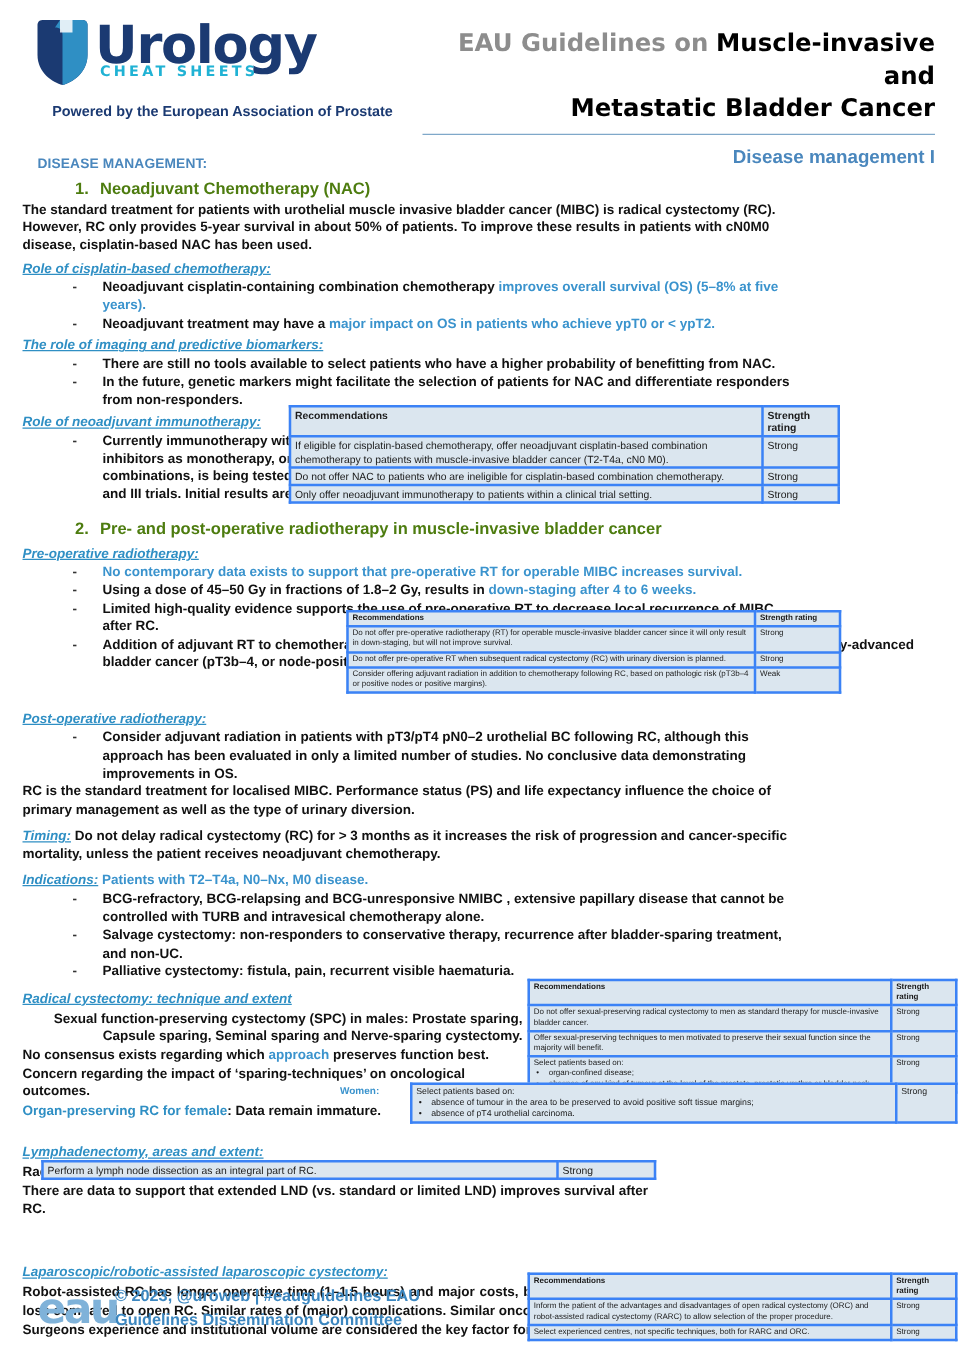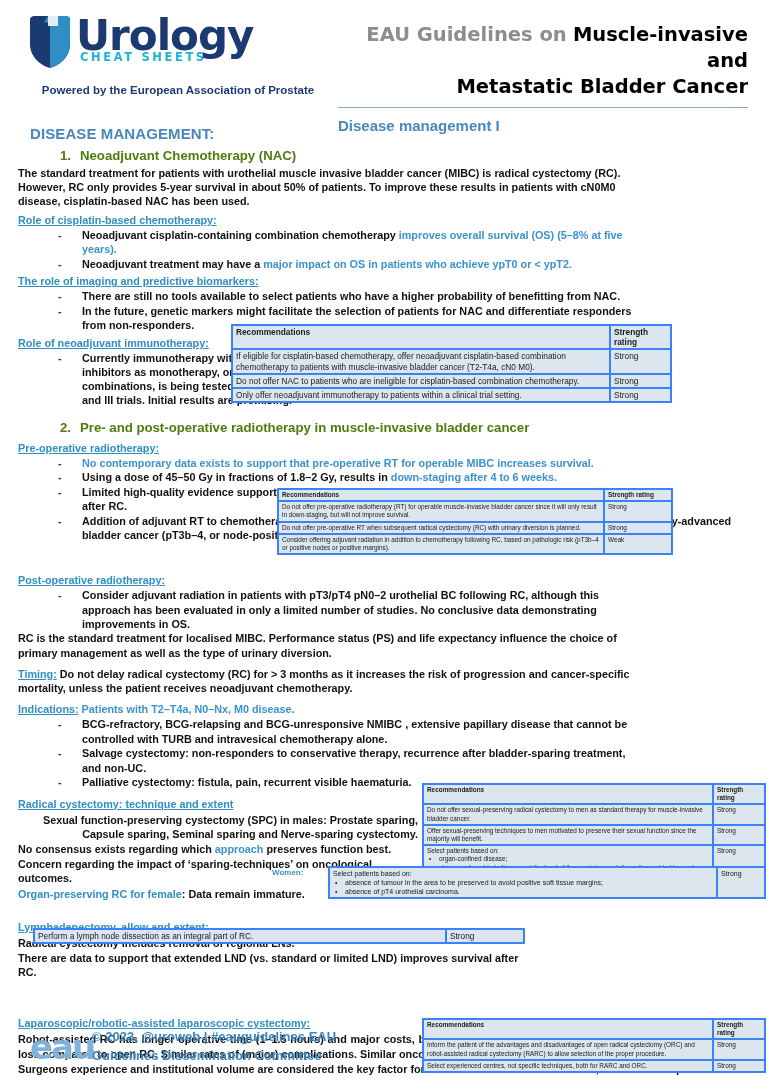--- a/index.html
+++ b/index.html
@@ -22,29 +22,29 @@
   .logo-word{font-size:42px;font-weight:bold;color:#1b3a72;letter-spacing:-1px;line-height:40px;font-family:"DejaVu Sans",sans-serif;}
   .logo-sub{position:absolute;left:4px;top:36px;font-size:11.5px;letter-spacing:2.6px;font-weight:bold;color:#20b2d4;font-family:"DejaVu Sans",sans-serif;}
   .powered{margin-top:14px;font-size:11.5px;font-weight:bold;color:#1b3a72;text-align:center;width:300px;}
 
   .title-block{position:absolute;left:338px;top:22px;width:410px;text-align:right;}
   .title-line1{font-size:19.5px;line-height:26px;font-family:"DejaVu Sans",sans-serif;}
   .t-grey{color:#8d8d8d;font-weight:bold;}
   .t-black{color:#000000;font-weight:bold;}
   .title-line2{font-size:19.5px;line-height:26px;color:#000000;font-weight:bold;font-family:"DejaVu Sans",sans-serif;}
   .title-rule{margin-top:7px;border-top:1.6px solid #7fa8c9;width:410px;}
-  .subtitle{margin-top:9px;font-size:15px;font-weight:bold;color:#4a87bd;text-align:left;}
+  .subtitle{margin-top:9px;font-size:15px;font-weight:bold;color:#4a87bd;text-align:right;}
 
   
   .content{position:relative;padding:0 14px 0 16px;}
-  .sec-head{color:#4a87bd;font-weight:bold;font-size:15px;margin:5px 0 5px 14px;letter-spacing:0.1px;}
+  .sec-head{color:#4a87bd;font-weight:bold;font-size:11px;margin:5px 0 5px 14px;letter-spacing:0.1px;}
   .num-head{color:#4d7c0f;font-weight:bold;font-size:13.2px;margin:6px 0 3px 44px;}
   .num-head .n{display:inline-block;width:20px;}
   p.body{font-size:10.8px;line-height:14.2px;margin:0 0 1px 0;font-weight:bold;color:#111;}
-  .ulink{color:#2f8fc4;font-weight:bold;font-size:10.8px;text-decoration:underline;display:inline-block;margin-top:2px;}
+  .ulink{color:#2f8fc4;font-weight:bold;font-size:10.8px;text-decoration:underline;display:inline-block;margin-top:2px;font-style:italic;}
   .blue{color:#3a93cd;}
   .tealtxt{color:#2f8fc4;font-weight:bold;text-align:right;}
   ul.dash{list-style:none;margin:0 0 0 34px;padding:0;}
   ul.dash li{position:relative;padding-left:32px;font-size:10.8px;line-height:14.2px;font-weight:bold;margin-bottom:0.5px;}
   ul.dash li:before{content:"-";position:absolute;left:8px;color:#333;}
 
   
   table.rec{border-collapse:collapse;background:#dbe6ef;font-weight:normal;}
   table.rec td,table.rec th{border:2px solid #3b82f6;padding:1px 3px;vertical-align:top;text-align:left;color:#1a1a1a;}
   table.rec th{font-weight:bold;}
@@ -148,21 +148,21 @@
 
     <div style="margin-left:2px;margin-top:4px;width:400px;">
       <span class="ulink">Radical cystectomy: technique and extent</span>
       <p class="body tealtxt" style="margin-top:1px;">Sexual function-preserving cystectomy (SPC) in males: Prostate sparing, Capsule sparing, Seminal sparing  and Nerve-sparing cystectomy.</p>
       <p class="body"><span>No consensus exists regarding which </span><span class="blue">approach</span><span> preserves function best.</span></p>
       <p class="body">Concern regarding the impact of ‘sparing-techniques’ on oncological outcomes.</p>
       <p class="body"><span class="tealtxt">Organ-preserving RC for female</span><span>: Data remain immature.</span></p>
     </div>
 
     <div style="margin-left:2px;margin-top:16px;width:520px;">
-      <span class="ulink">Lymphadenectomy, allow and extent:</span>
+      <span class="ulink">Lymphadenectomy, areas and extent:</span>
       <p class="body" style="margin-top:1px;">Radical cystectomy includes removal of regional LNs.</p>
       <p class="body">There are data to support that extended LND (vs. standard or limited LND) improves survival after RC.</p>
     </div>
 
     <div style="margin-left:2px;margin-top:34px;">
       <span class="ulink">Laparoscopic/robotic-assisted laparoscopic cystectomy:</span>
       <p class="body" style="margin-top:1px;text-align:justify;width:726px;">Robot-assisted RC has longer operative time (1–1.5 hours) and major costs, but shorter length of hospital stay (1–1.5 days) and less blood loss compared to open RC. Similar rates of (major) complications. Similar oncological endpoint and QoL.</p>
       <p class="body blue" style="width:726px;">Surgeons experience and institutional volume are considered the key factor for outcome of both RARC and ORC, not the technique.</p>
     </div>
   </div>

